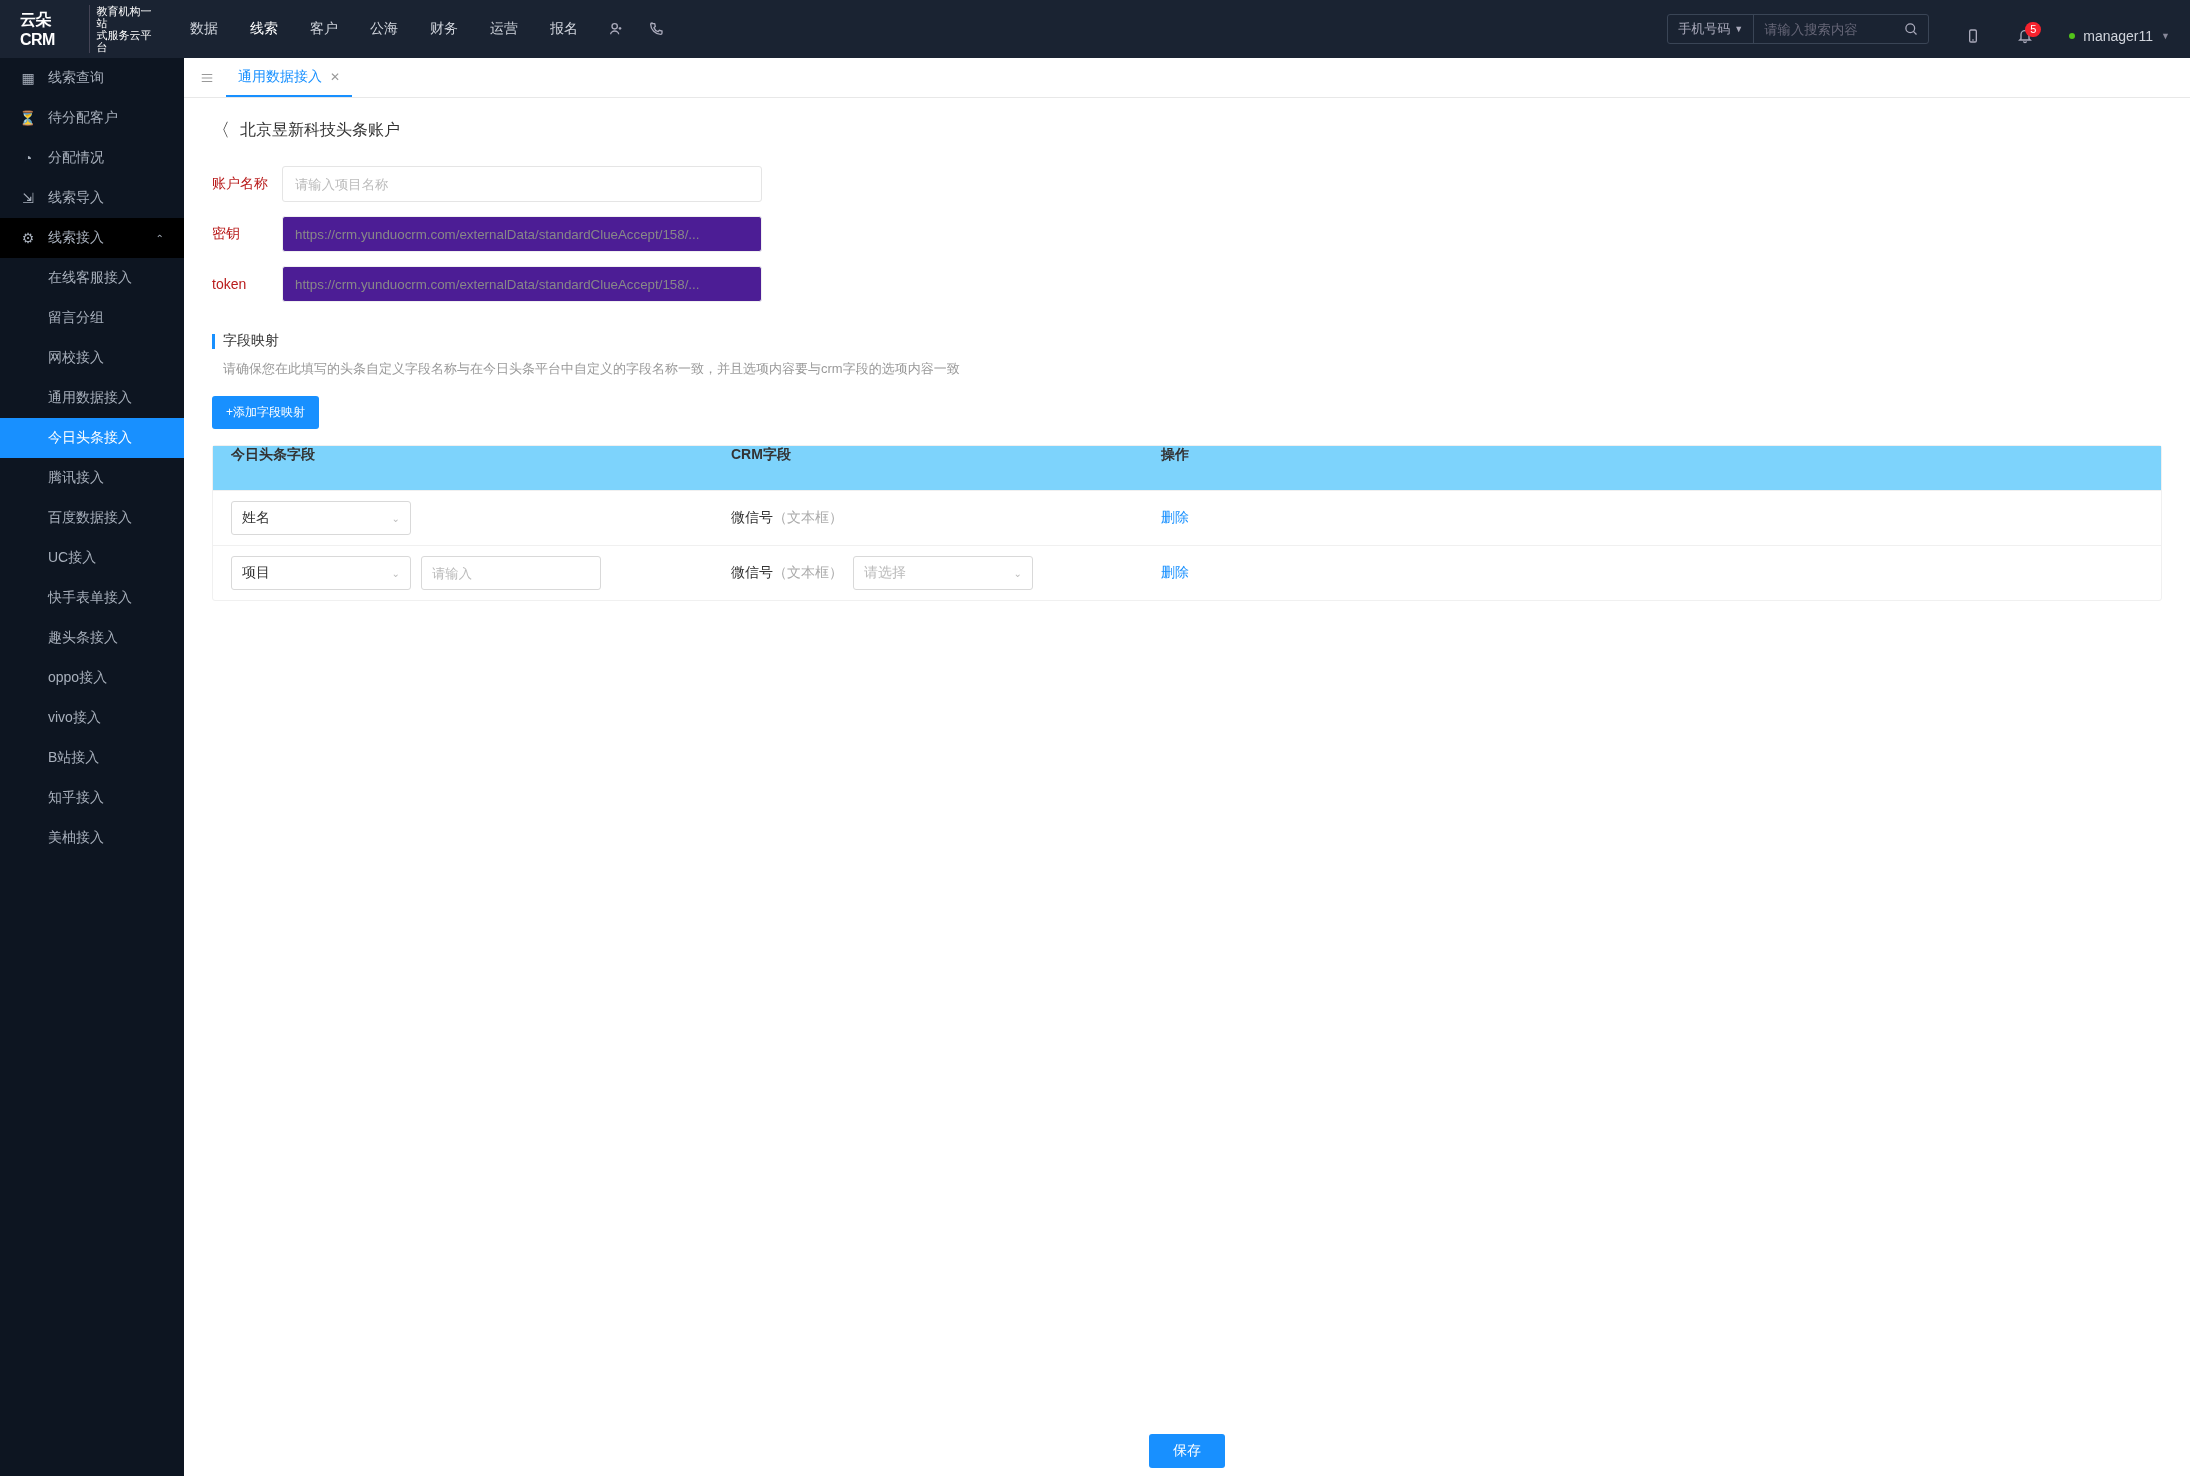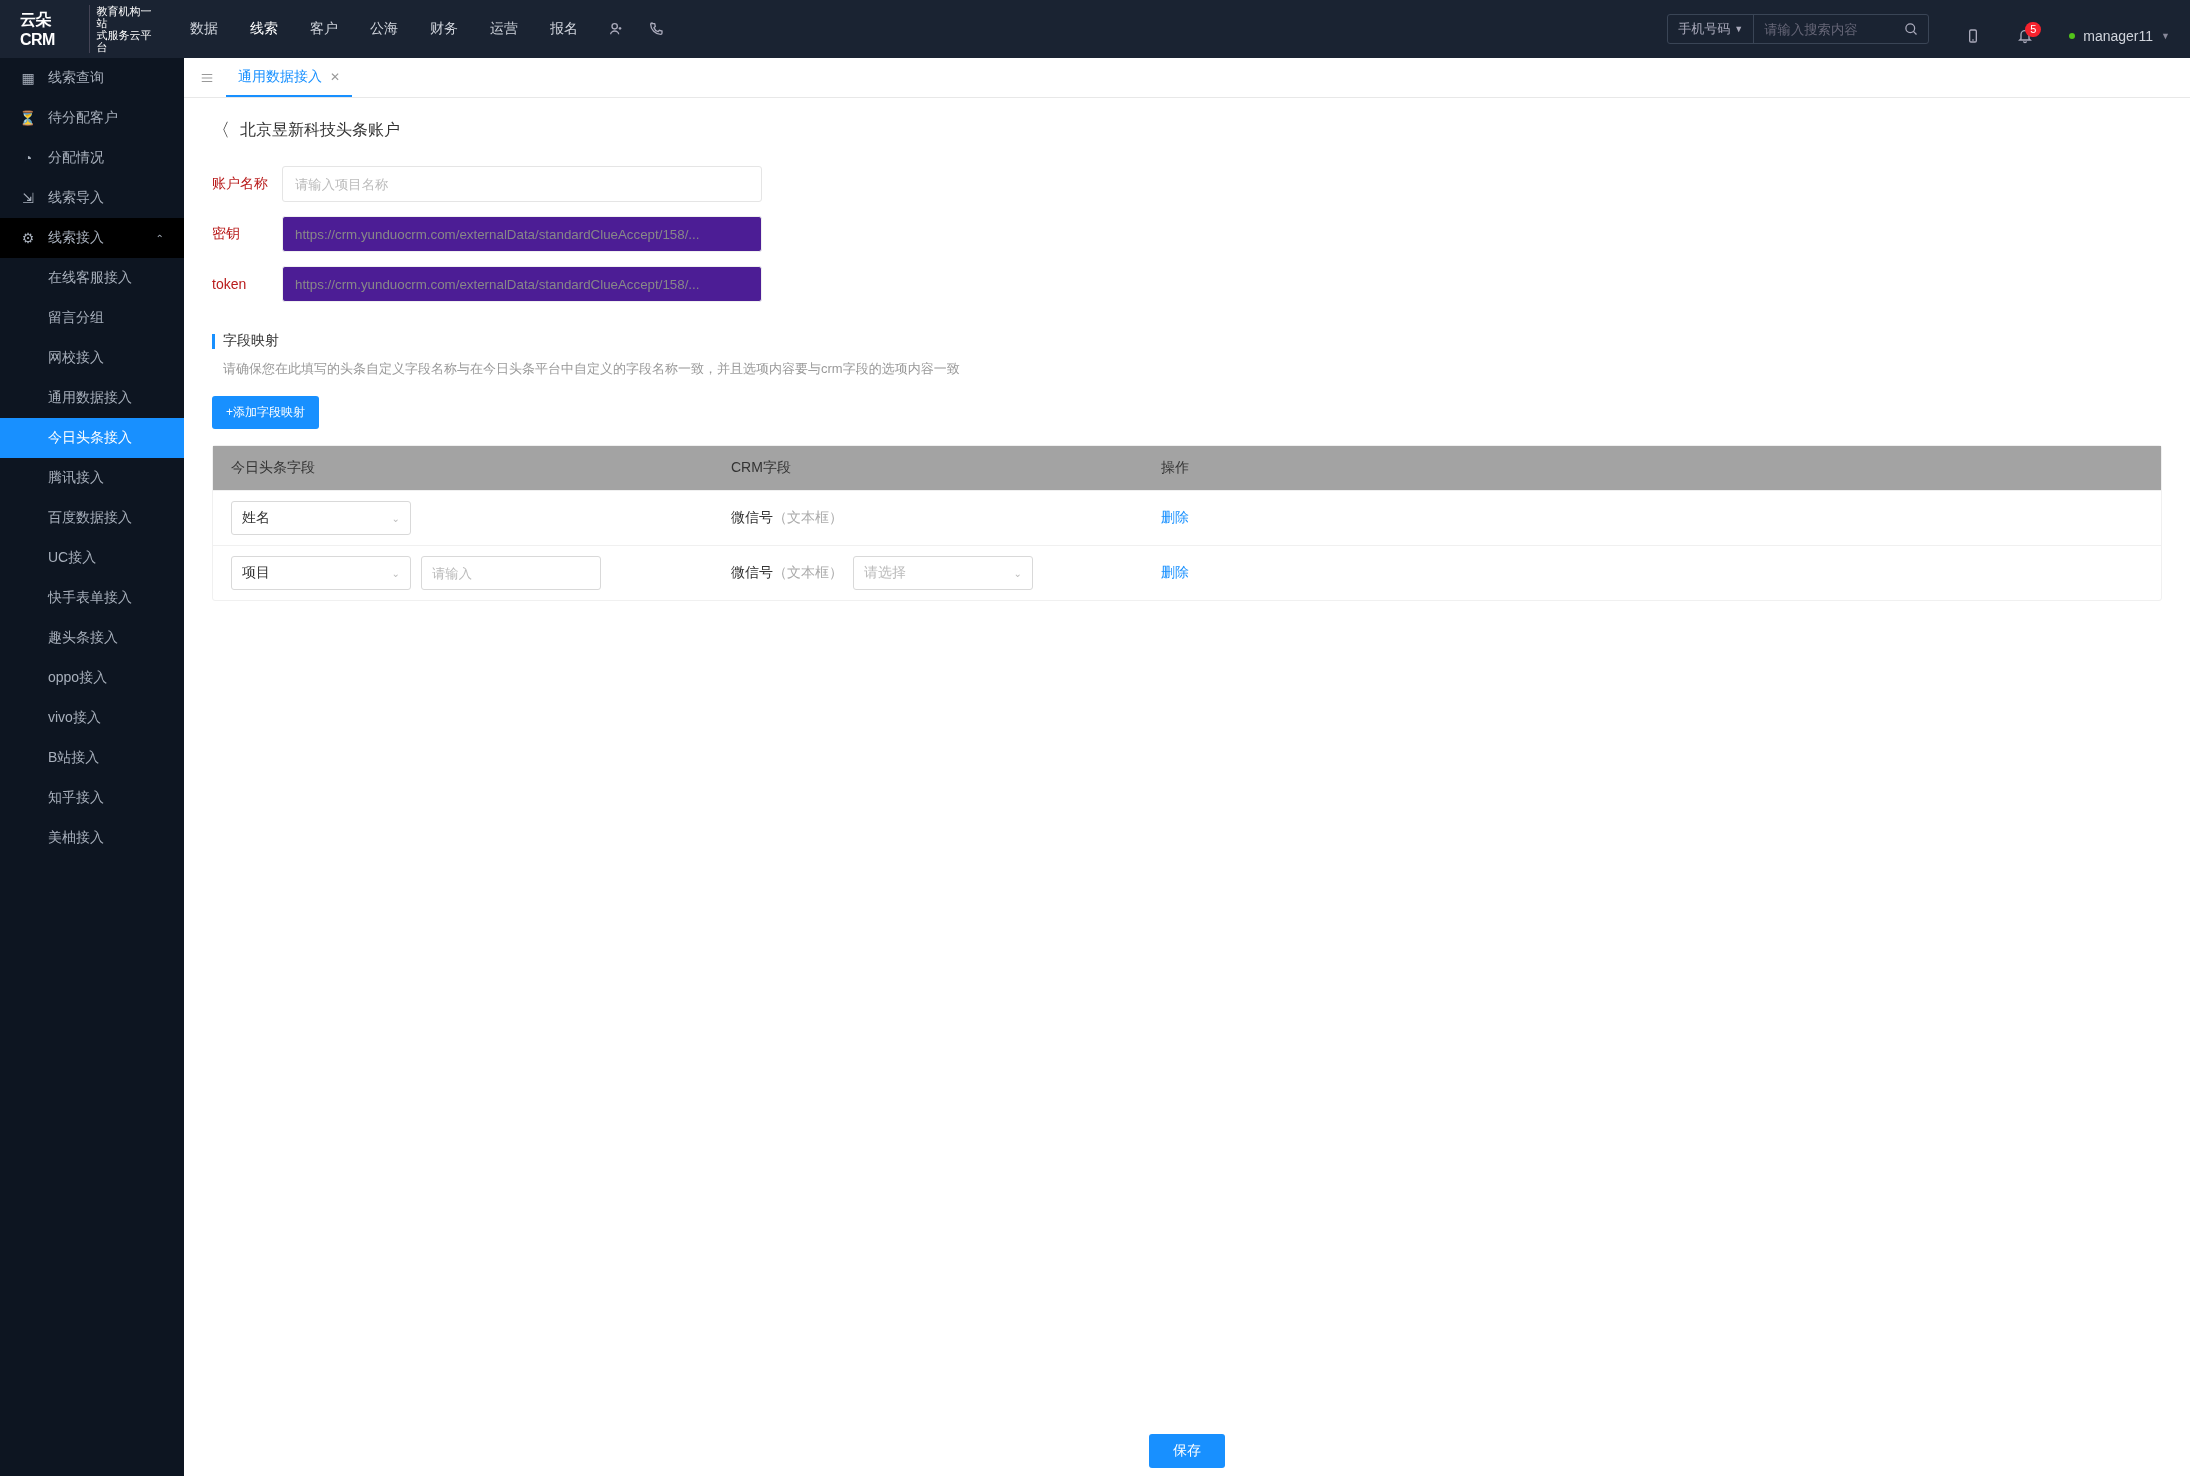--- a/index.html
+++ b/index.html
@@ -43,21 +43,21 @@
 .finp{flex:0 0 480px;height:36px;border:1px solid #e5e5e5;border-radius:3px;padding:0 12px;background:#fff;outline:none}
 .finp::placeholder{color:#bbb}
 .finp.ro{background:#4c1d95;color:#888;border-color:#f0f0f0}
 .sec{margin-top:30px}
 .sec-h{display:flex;align-items:center;gap:8px;margin-bottom:10px}
 .sec-bar{width:3px;height:15px;background:#1890ff}
 .sec-t{font-weight:500}
 .sec-hint{color:#999;font-size:13px;margin-bottom:18px;padding-left:11px}
 .btn-add{background:#1890ff;color:#fff;border:none;padding:8px 14px;border-radius:3px;cursor:pointer;font-size:12px}
 .tbl{margin-top:16px;border:1px solid #f0f0f0;border-radius:3px}
-.thead{display:flex;background:#a3a3a3;height:44px;align-items:center;padding:0 18px;font-weight:400;color:#333}
+.thead{display:flex;background:#7dd3fc;height:44px;align-items:flex-start;padding:0 18px;font-weight:700;color:#333}
 .trow{display:flex;align-items:center;padding:10px 18px;border-top:1px solid #f0f0f0}
 .c1{flex:0 0 500px;display:flex;gap:10px;align-items:center}
 .c2{flex:0 0 430px;display:flex;align-items:center;gap:10px}
 .c3{flex:1;text-align:left}
 .sel{height:34px;border:1px solid #d9d9d9;border-radius:3px;padding:0 10px;background:#fff;display:flex;align-items:center;justify-content:space-between;cursor:pointer;min-width:180px}
 .sel-arrow{color:#bbb;font-size:10px}
 .sel.ph{color:#bbb}
 .tinp{height:34px;border:1px solid #d9d9d9;border-radius:3px;padding:0 10px;outline:none;width:180px}
 .tinp::placeholder{color:#bbb}
 .crm-v{color:#333}

